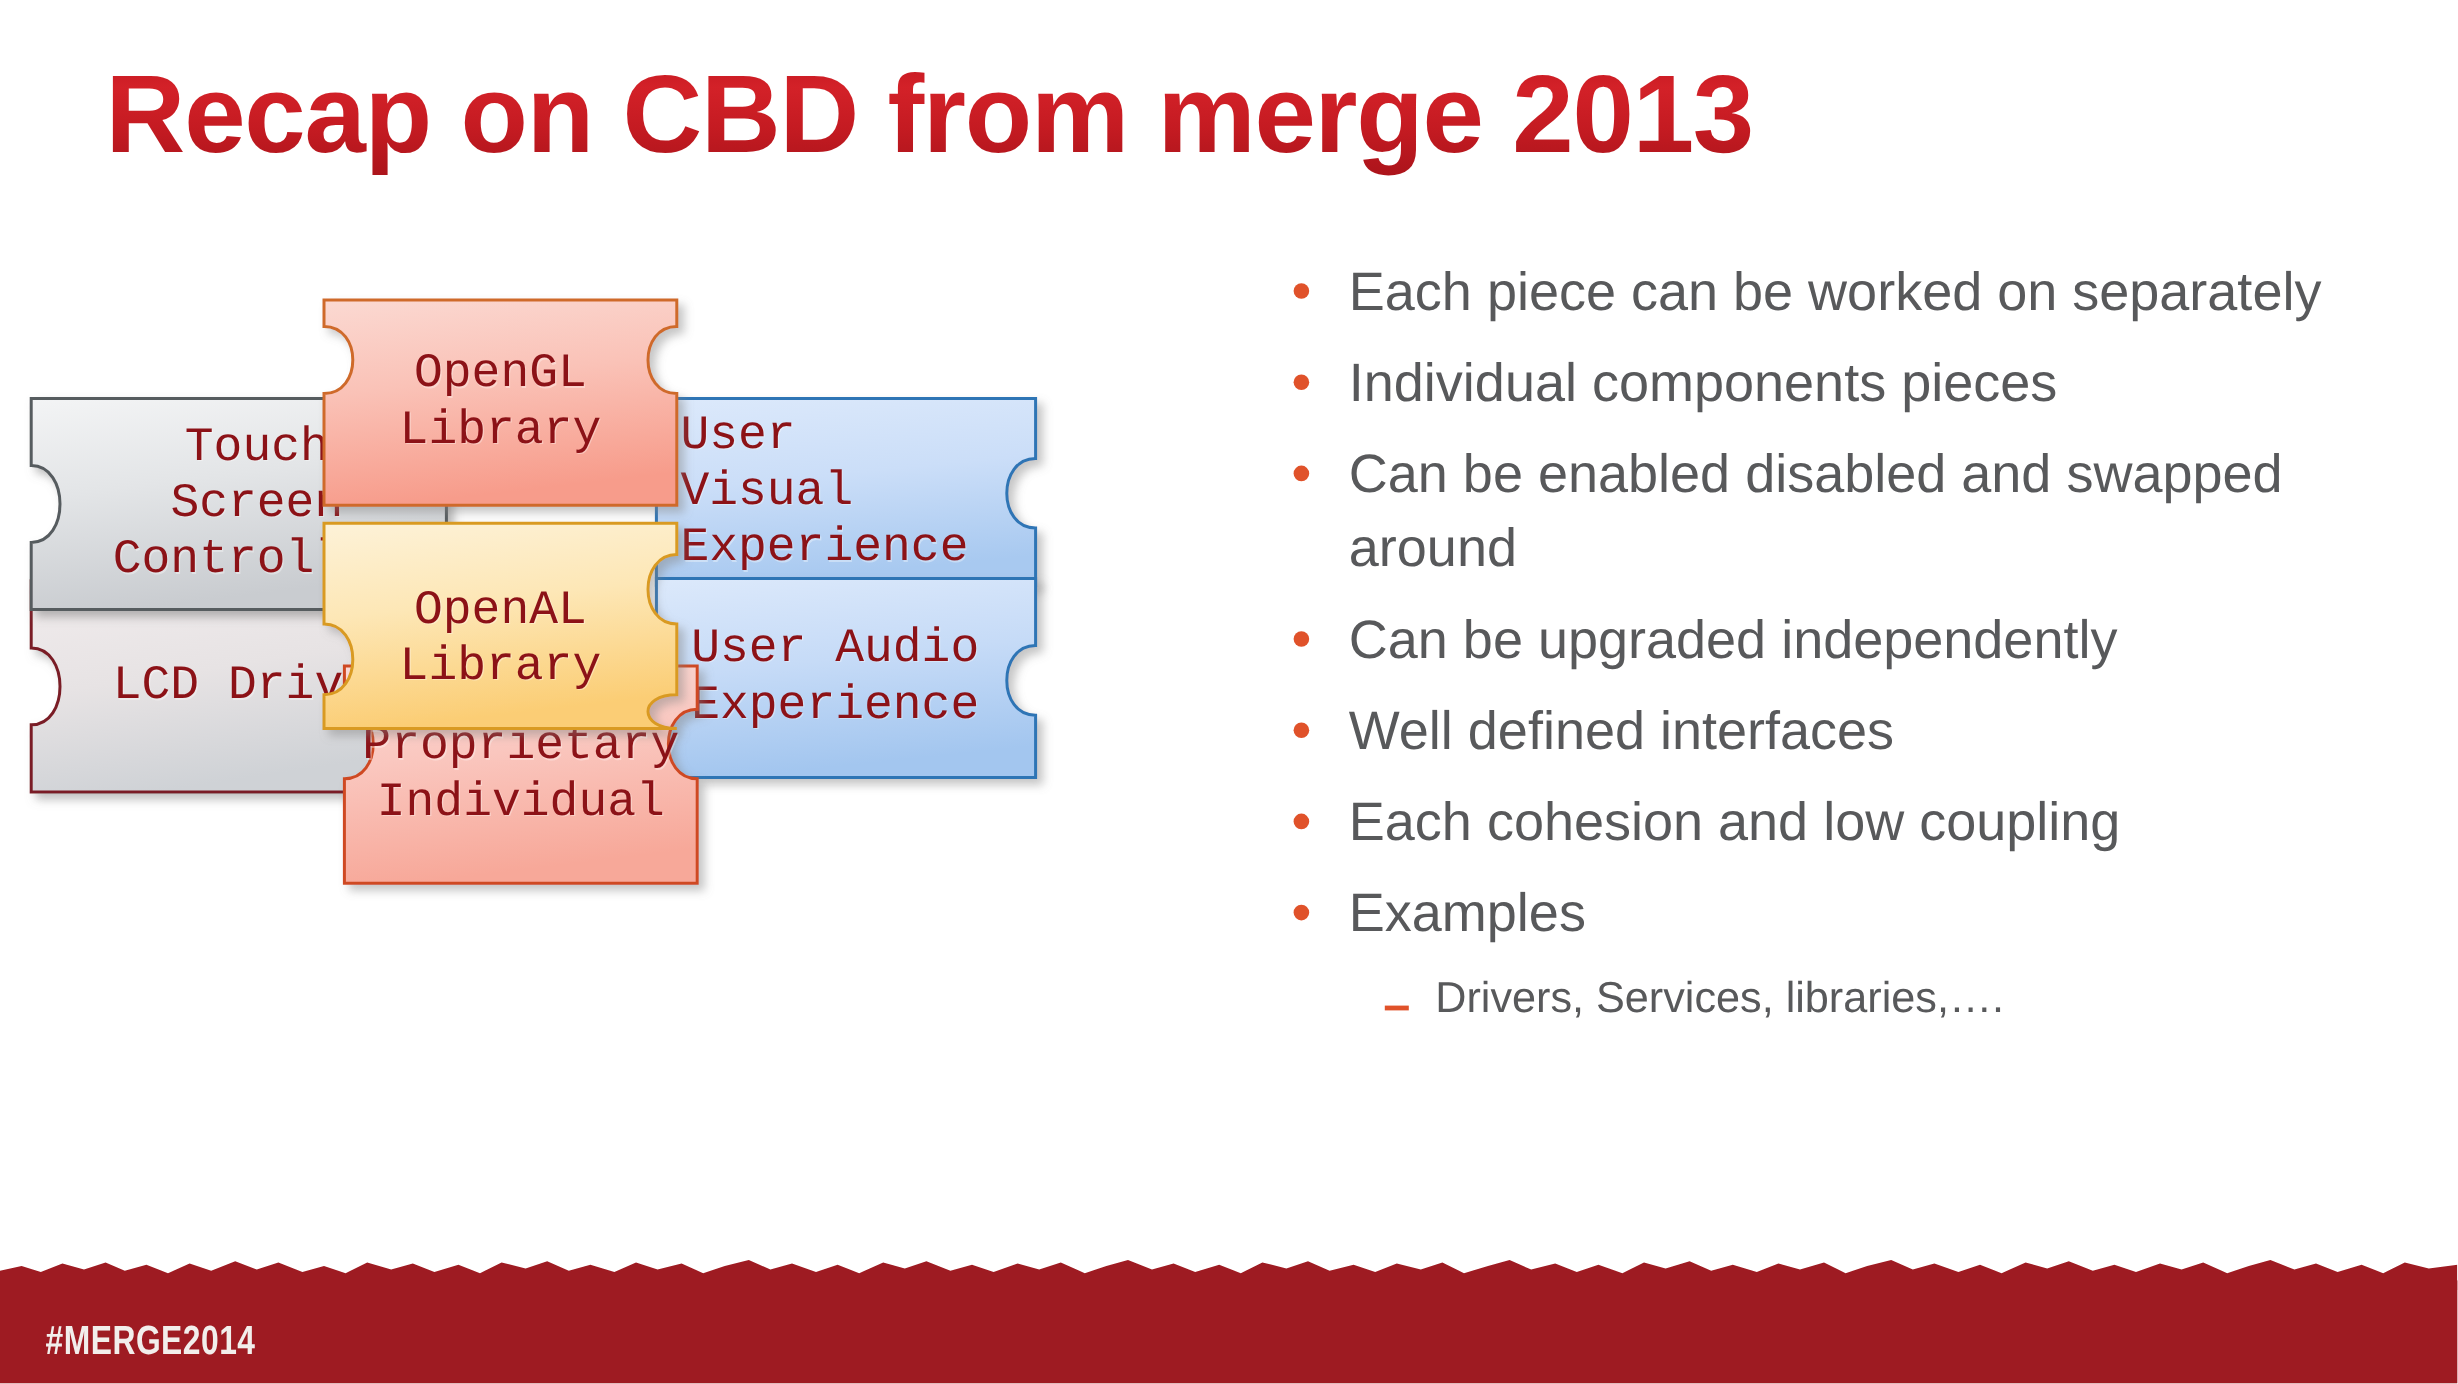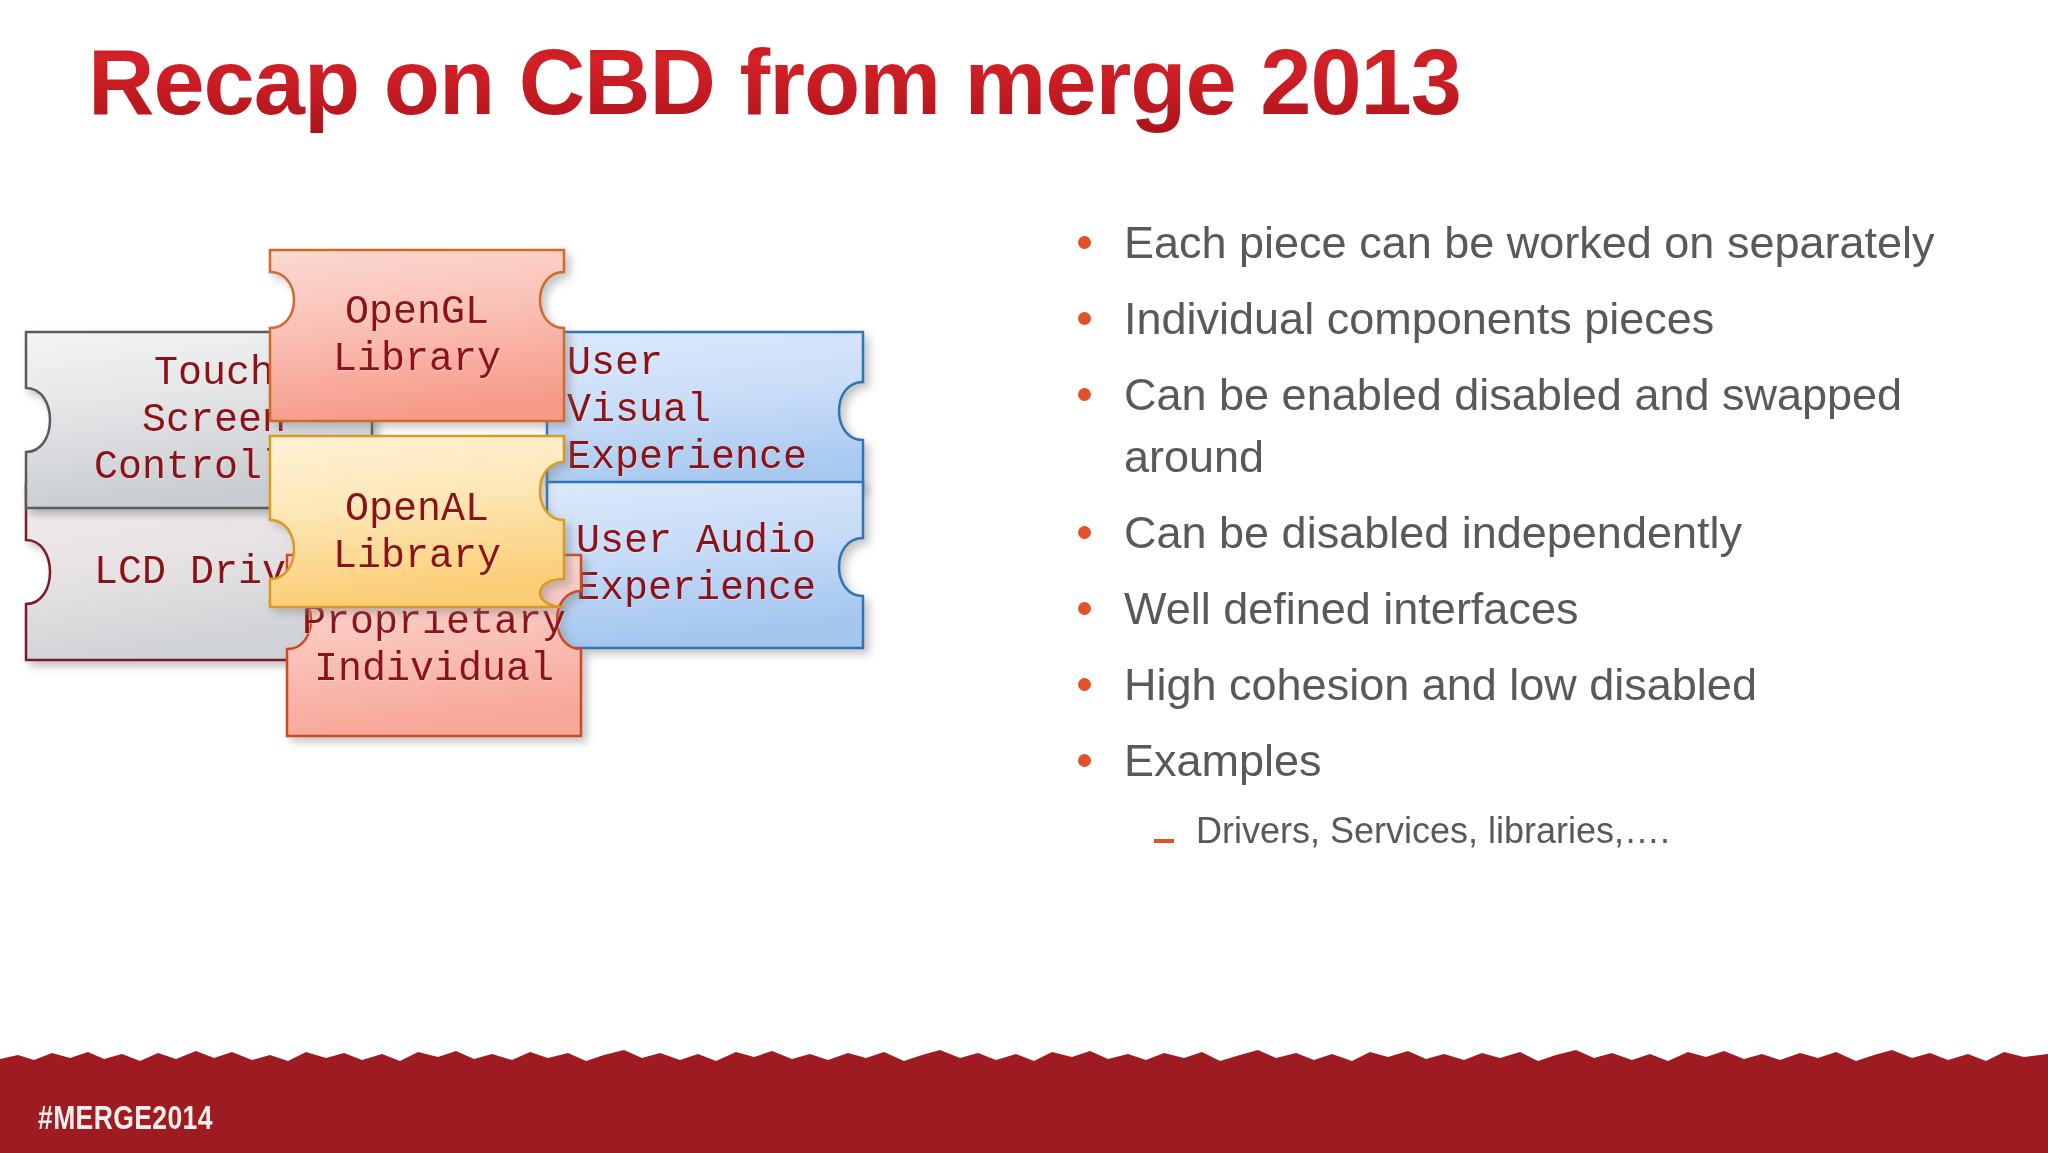--- a/index.html
+++ b/index.html
@@ -20,21 +20,21 @@
   #slide {
     position: absolute;
     inset: 0;
     background: #ffffff;
   }
 
   
   #slide-title {
     position: absolute;
     left: 88px;
-    top: 28px;
+    top: 42px;
     width: 1800px;
     height: 110px;
     font-size: 92px;
     font-weight: bold;
     letter-spacing: -1px;
     line-height: 108px;
     white-space: nowrap;
     background: linear-gradient(180deg, #c0161f 0%, #d32128 28%, #c51b22 58%, #a8131a 100%);
     -webkit-background-clip: text;
     background-clip: text;
@@ -364,31 +364,31 @@
       <div class="bullet-text">Individual components pieces</div>
     </div>
 
     <div class="bullet-row">
       <div class="bullet-dot"><i></i></div>
       <div class="bullet-text">Can be enabled disabled and swapped around</div>
     </div>
 
     <div class="bullet-row">
       <div class="bullet-dot"><i></i></div>
-      <div class="bullet-text">Can be disabled independently</div>
+      <div class="bullet-text">Can be upgraded independently</div>
     </div>
 
     <div class="bullet-row">
       <div class="bullet-dot"><i></i></div>
       <div class="bullet-text">Well defined interfaces</div>
     </div>
 
     <div class="bullet-row">
       <div class="bullet-dot"><i></i></div>
-      <div class="bullet-text">High cohesion and low disabled</div>
+      <div class="bullet-text">Each cohesion and low coupling</div>
     </div>
 
     <div class="bullet-row">
       <div class="bullet-dot"><i></i></div>
       <div class="bullet-text">Examples</div>
     </div>
 
     <div class="sub-row">
       <div class="sub-dash"><i></i></div>
       <div class="sub-text">Drivers, Services, libraries,….</div>

